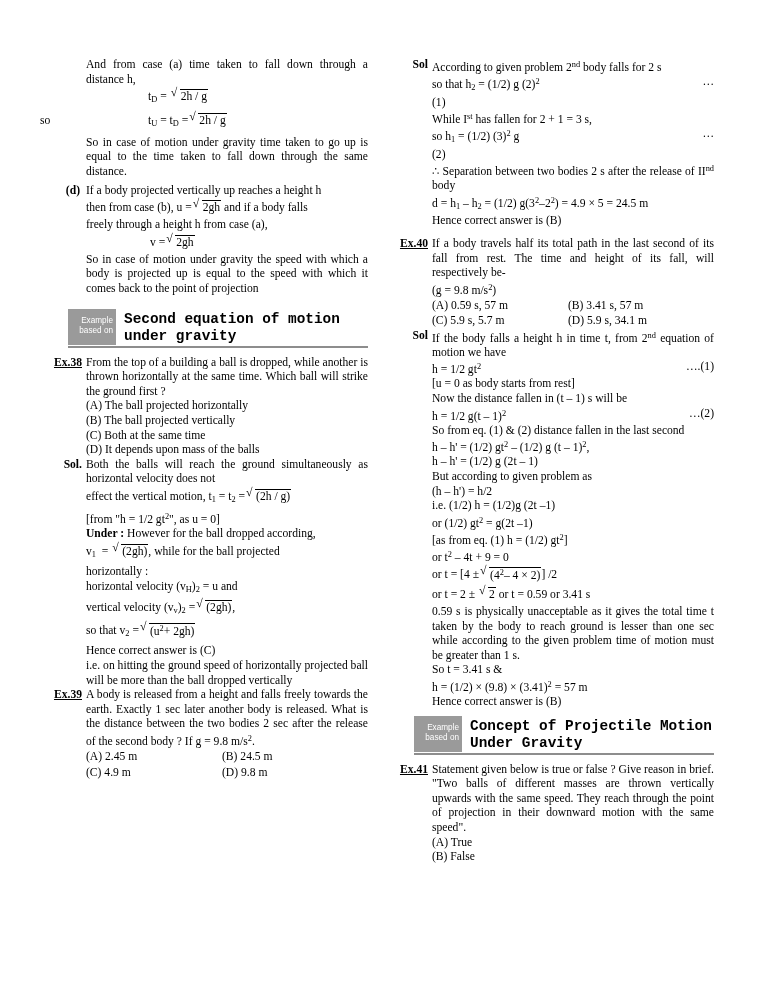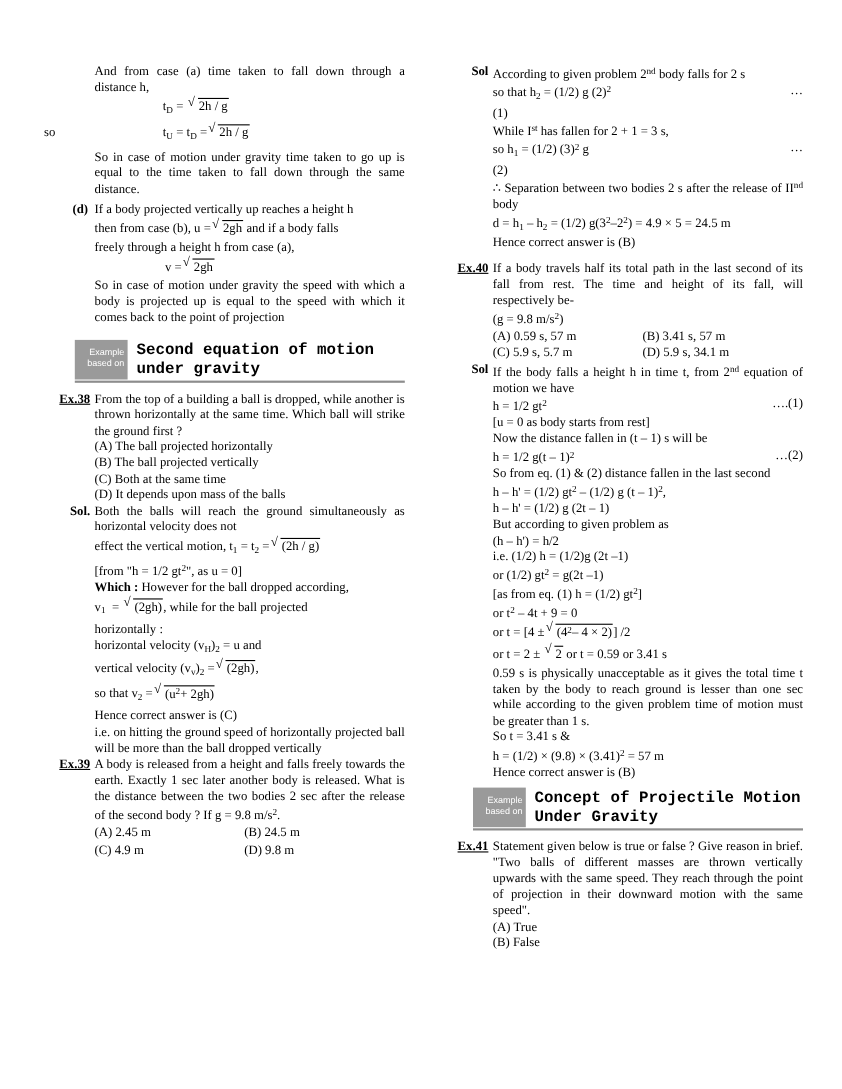--- a/index.html
+++ b/index.html
@@ -21,21 +21,21 @@
     width: 765px;
     height: 990px;
     background: #ffffff;
   }
   .cols {
     position: absolute;
     left: 0;
     top: 58px;
     width: 765px;
     display: flex;
-    gap: 34px;
+    gap: 18px;
     padding: 0 40px;
     box-sizing: border-box;
   }
   .col {
     width: 328px;
     flex: 0 0 328px;
   }
 
   
   .blk {
@@ -222,21 +222,21 @@
           <div>Both the balls will reach the ground simultaneously as horizontal velocity does not</div>
           <div class="mathline">
             <span>effect the vertical motion, t</span><sub>1</sub>
             <span>= t</span><sub>2</sub>
             <span>=</span><span class="sqrt"><span class="rad">√</span><span class="bar">(2h / g)</span></span>
           </div>
           <div class="para nj">
             <span>[from "h = 1/2 gt</span><sup>2</sup><span>", as u = 0]</span>
           </div>
           <div class="para">
-            <b>Which :</b>
+            <b>Under :</b>
             <span>However for the ball dropped according,</span>
           </div>
           <div class="mathline">
             <span>v</span><sub>1</sub>
             &nbsp;<span>=</span>&nbsp;<span class="sqrt"><span class="rad">√</span><span class="bar">(2gh)</span></span><span>, while for the ball projected</span>
           </div>
           <div class="para nj">horizontally :</div>
           <div class="para nj">
             <span>horizontal velocity (v</span><sub>H</sub><span>)</span><sub>2</sub> <span>= u and</span>
           </div>

